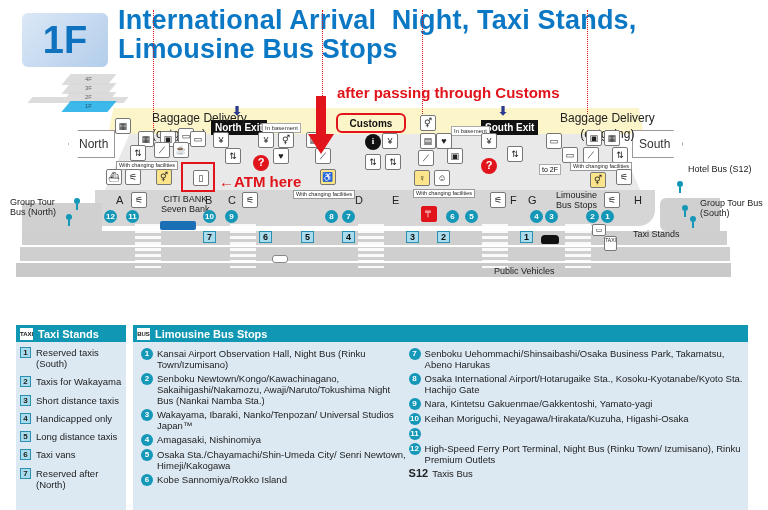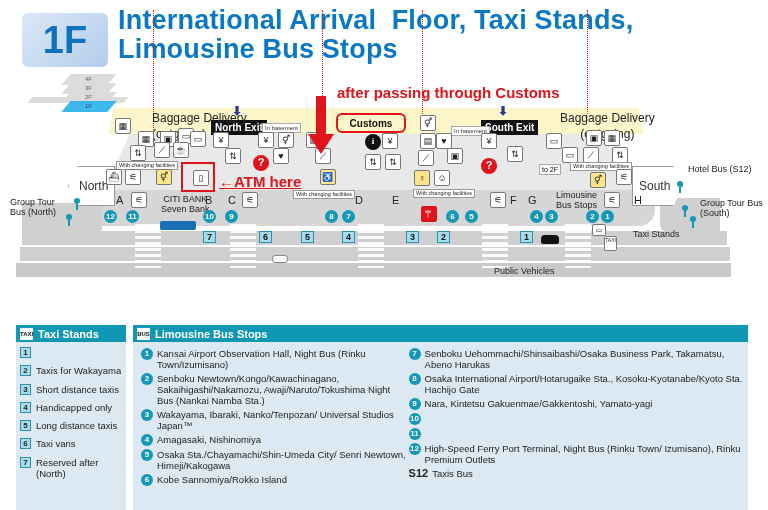--- a/index.html
+++ b/index.html
@@ -48,21 +48,21 @@
   .road.r1 { left: 22px; top: 141px; width: 705px; }
   .road.r2 { left: 20px; top: 157px; width: 710px; }
   .road.r3 { left: 16px; top: 173px; width: 715px; background: #c9c9c9; }
   .bus-lane-n { position: absolute; left: 22px; top: 113px; width: 80px; height: 28px; background: #d0d0d0; }
   .bus-lane-s { position: absolute; left: 660px; top: 108px; width: 60px; height: 33px; background: #d0d0d0; border-radius: 6px 0 0 6px; }
   .crosswalk { position: absolute; width: 26px; height: 44px;
     background: repeating-linear-gradient(180deg, #ffffff 0 3px, transparent 3px 6px); opacity: .9; }
 
   .dir {
     position: absolute; background: #fff; border: 1px solid #999; font-size: 12px; color: #333;
-    padding: 12px 6px; line-height: 14px; margin-top: 36px;
+    padding: 6px 6px; line-height: 14px;
   }
   .dir.north { left: 68px; top: 40px; padding-left: 10px; clip-path: polygon(10px 0,100% 0,100% 100%,10px 100%,0 50%); }
   .dir.south { left: 632px; top: 40px; padding-right: 12px; clip-path: polygon(0 0,calc(100% - 10px) 0,100% 50%,calc(100% - 10px) 100%,0 100%); }
 
   .exit { position: absolute; background: #111; color: #fff; font-size: 10px; font-weight: bold; padding: 2px 4px; }
   .exit.n { left: 211px; top: 30px; }
   .exit.s { left: 481px; top: 30px; }
   .exit-arrow { position: absolute; color: #2b3a8f; font-size: 12px; font-weight: bold; }
   .basement { position: absolute; background: #fff; border: 1px solid #aaa; font-size: 6px; color: #333; padding: 0 2px; line-height: 8px; }
 
@@ -92,21 +92,21 @@
   .taxi { position: absolute; width: 13px; height: 12px; border: 1px solid #2a8fb0; background: #a8dcec; color: #111;
     font-size: 9px; font-weight: bold; text-align: center; line-height: 10px; }
   .post { position: absolute; width: 6px; height: 6px; border-radius: 50%; background: #1597b8; }
   .post::after { content: ""; position: absolute; left: 2px; top: 6px; width: 2px; height: 6px; background: #1597b8; }
 
   .bus-shape { position: absolute; left: 160px; top: 131px; width: 36px; height: 9px; background: #1b6fb5; border-radius: 2px; }
   .car-shape { position: absolute; left: 541px; top: 145px; width: 18px; height: 9px; background: #111; border-radius: 4px 4px 2px 2px; }
   .van-shape { position: absolute; left: 272px; top: 165px; width: 16px; height: 8px; background: #fff; border: 1px solid #888; border-radius: 3px; }
 
   .atm-box { position: absolute; left: 181px; top: 72px; width: 34px; height: 30px; border: 2.5px solid #e0141a; }
-  .atm-label { position: absolute; left: 219px; top: 83px; color: #e0141a; font-weight: bold; font-size: 15px; text-decoration: underline; }
+  .atm-label { position: absolute; left: 219px; top: 83px; color: #e0141a; font-weight: bold; font-size: 15px; }
   .after-customs { position: absolute; left: 337px; top: -6px; color: #e0141a; font-weight: bold; font-size: 15px; }
   .red-arrow { position: absolute; left: 316px; top: 6px; width: 10px; height: 40px; background: #e0141a; }
   .red-arrow-head { position: absolute; left: 308px; top: 44px; width: 0; height: 0;
     border-left: 13px solid transparent; border-right: 13px solid transparent; border-top: 20px solid #e0141a; }
   .dotted-line { position: absolute; width: 0; border-left: 1px dotted #e0141a; }
 
   
   .legend { position: absolute; top: 325px; }
   .legend-taxi { left: 16px; width: 110px; height: 185px; background: #dce9f3; }
   .legend-bus { left: 133px; width: 615px; height: 185px; background: #dce9f3; }
@@ -121,21 +121,21 @@
   .bus-col li { display: flex; gap: 4px; font-size: 9.5px; line-height: 11px; color: #222; margin-bottom: 3px; }
   .bus-col li .num { flex: 0 0 12px; height: 12px; border-radius: 50%; background: #1597b8; color: #fff; font-size: 8px; font-weight: bold; text-align: center; line-height: 12px; }
   .bus-col li.s12 { font-size: 9.5px; }
   .bus-col li.s12 .code { font-weight: bold; font-size: 11px; }
 </style>
 </head>
 <body>
 
 <div class="floor-badge">1F</div>
 <div class="title">
-  <span class="l1">International Arrival  Floor, Taxi Stands,</span>
+  <span class="l1">International Arrival  Night, Taxi Stands,</span>
   <span class="l2">Limousine Bus Stops</span>
 </div>
 
 <div class="floor-stack">
   <div class="wing" style="left:8px;top:23px;width:34px;"></div>
   <div class="wing" style="left:70px;top:23px;width:34px;"></div>
   <div class="plate" style="left:44px;top:0px;"><span>4F</span></div>
   <div class="plate" style="left:44px;top:9px;"><span>3F</span></div>
   <div class="plate" style="left:44px;top:18px;"><span>2F</span></div>
   <div class="plate active" style="left:44px;top:27px;"><span>1F</span></div>
@@ -299,20 +299,21 @@
 </div>
 
 <div class="legend legend-taxi">
   <div class="legend-head">
     <span class="hicon">TAXI</span>
     <span>Taxi Stands</span>
   </div>
   <ul class="taxi-list">
     <li>
         <span class="num">1</span>
+        <span>Reserved taxis (South)</span>
       </li>
     <li>
         <span class="num">2</span>
         <span>Taxis for Wakayama</span>
       </li>
     <li>
         <span class="num">3</span>
         <span>Short distance taxis</span>
       </li>
     <li>
@@ -374,20 +375,21 @@
       <li>
           <span class="num">8</span>
           <span>Osaka International Airport/Hotarugaike Sta., Kosoku-Kyotanabe/Kyoto Sta. Hachijo Gate</span>
         </li>
       <li>
           <span class="num">9</span>
           <span>Nara, Kintetsu Gakuenmae/Gakkentoshi, Yamato-yagi</span>
         </li>
       <li>
           <span class="num">10</span>
+          <span>Keihan Moriguchi, Neyagawa/Hirakata/Kuzuha, Higashi-Osaka</span>
         </li>
       <li>
           <span class="num">11</span>
         </li>
       <li>
           <span class="num">12</span>
           <span>High-Speed Ferry Port Terminal, Night Bus (Rinku Town/ Izumisano), Rinku Premium Outlets</span>
         </li>
       <li class="s12">
           <span class="code">S12</span>

